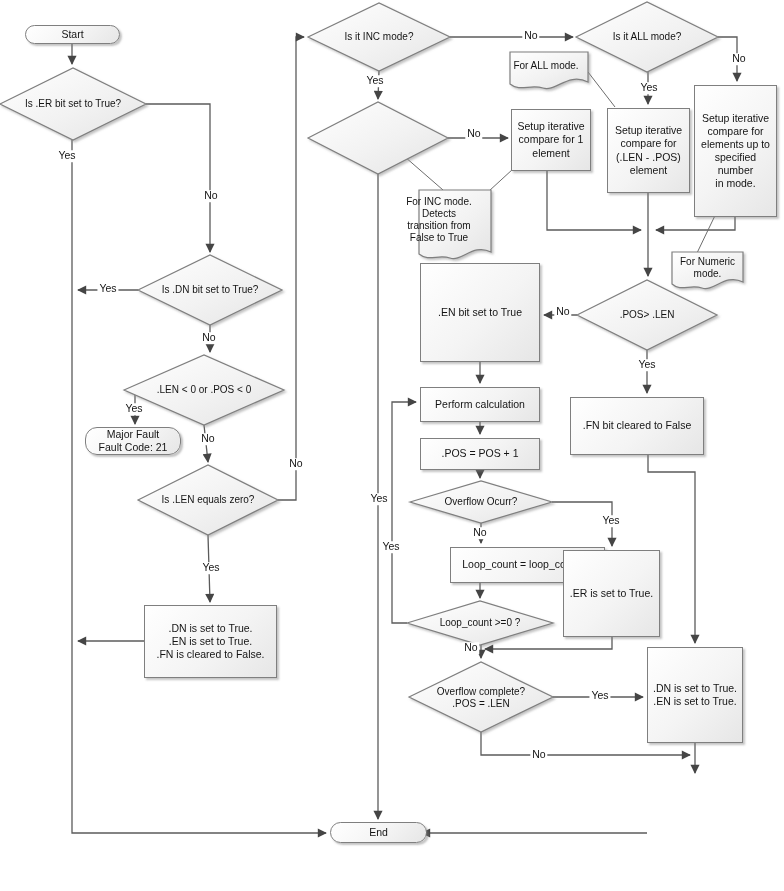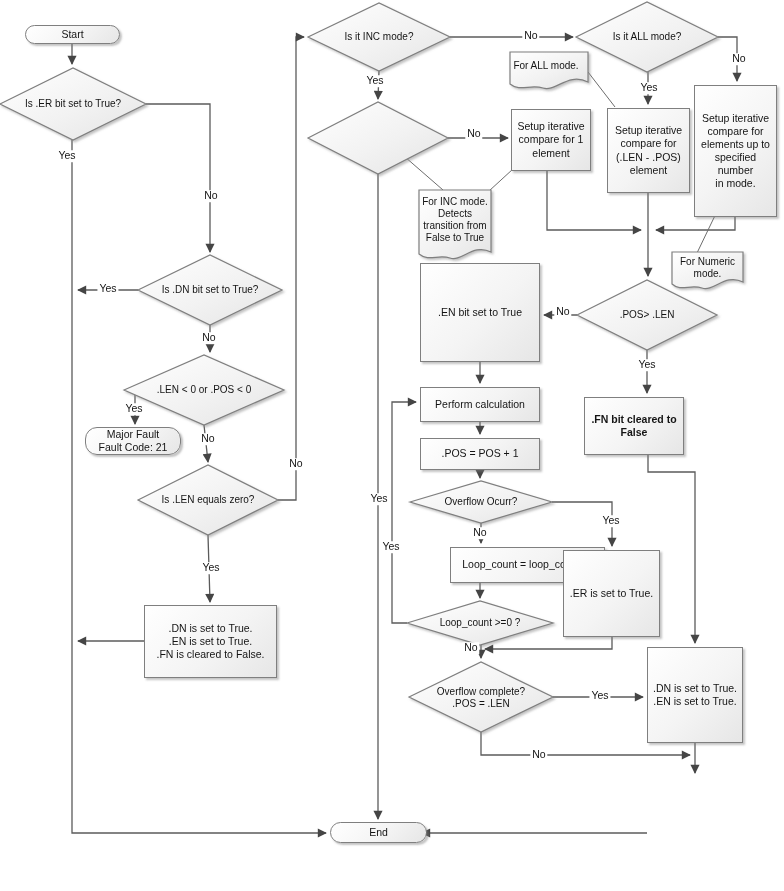--- a/index.html
+++ b/index.html
@@ -118,41 +118,41 @@
   <div class="node" style="left:694px;top:85px;width:83px;height:132px;">Setup iterative
 compare for
 elements up to
 specified number
 in mode.</div>
   <div class="node" style="left:420px;top:263px;width:120px;height:99px;">.EN bit set to True</div>
   <div class="node" style="left:420px;top:387px;width:120px;height:35px;">Perform calculation</div>
   <div class="node" style="left:420px;top:438px;width:120px;height:32px;">.POS = POS + 1</div>
   <div class="node" style="left:402px;top:547px;width:155px;height:36px;margin-left:48px;">Loop_count = loop_count -1</div>
   <div class="node" style="left:563px;top:550px;width:97px;height:87px;">.ER is set to True.</div>
-  <div class="node" style="left:584px;top:397px;width:100px;height:58px;font-weight:bold;">.FN bit cleared to False</div>
+  <div class="node" style="left:570px;top:397px;width:134px;height:58px;">.FN bit cleared to False</div>
   <div class="node" style="left:144px;top:605px;width:133px;height:73px;">.DN is set to True.
 .EN is set to True.
 .FN is cleared to False.</div>
   <div class="node" style="left:647px;top:647px;width:96px;height:96px;">.DN is set to True.
 .EN is set to True.</div>
 
   <div class="dtext" style="left:8px;top:86px;width:130px;height:36px;">Is .ER bit set to True?</div>
   <div class="dtext" style="left:145px;top:272px;width:130px;height:36px;">Is .DN bit set to True?</div>
   <div class="dtext" style="left:134px;top:372px;width:140px;height:36px;">.LEN &lt; 0 or .POS &lt; 0</div>
   <div class="dtext" style="left:143px;top:482px;width:130px;height:36px;">Is .LEN equals zero?</div>
   <div class="dtext" style="left:319px;top:19px;width:120px;height:36px;">Is it INC mode?</div>
   <div class="dtext" style="left:587px;top:19px;width:120px;height:36px;">Is it ALL mode?</div>
   <div class="dtext" style="left:587px;top:297px;width:120px;height:36px;">.POS&gt; .LEN</div>
   <div class="dtext" style="left:421px;top:491px;width:120px;height:22px;">Overflow Ocurr?</div>
   <div class="dtext" style="left:415px;top:612px;width:130px;height:22px;">Loop_count &gt;=0 ?</div>
   <div class="dtext" style="left:416px;top:684px;width:130px;height:28px;">Overflow complete?
 .POS = .LEN</div>
 
   <div class="ntext" style="left:512px;top:55px;width:68px;height:22px;">For ALL mode.</div>
-  <div class="ntext" style="left:421px;top:193px;width:68px;height:54px;">For INC mode.
+  <div class="ntext" style="left:405px;top:193px;width:68px;height:54px;">For INC mode.
 Detects
 transition from
 False to True</div>
   <div class="ntext" style="left:674px;top:255px;width:67px;height:26px;">For Numeric
 mode.</div>
 
   <div class="elabel" style="left:67px;top:156px;">Yes</div>
   <div class="elabel" style="left:211px;top:196px;">No</div>
   <div class="elabel" style="left:108px;top:289px;">Yes</div>
   <div class="elabel" style="left:209px;top:338px;">No</div>

